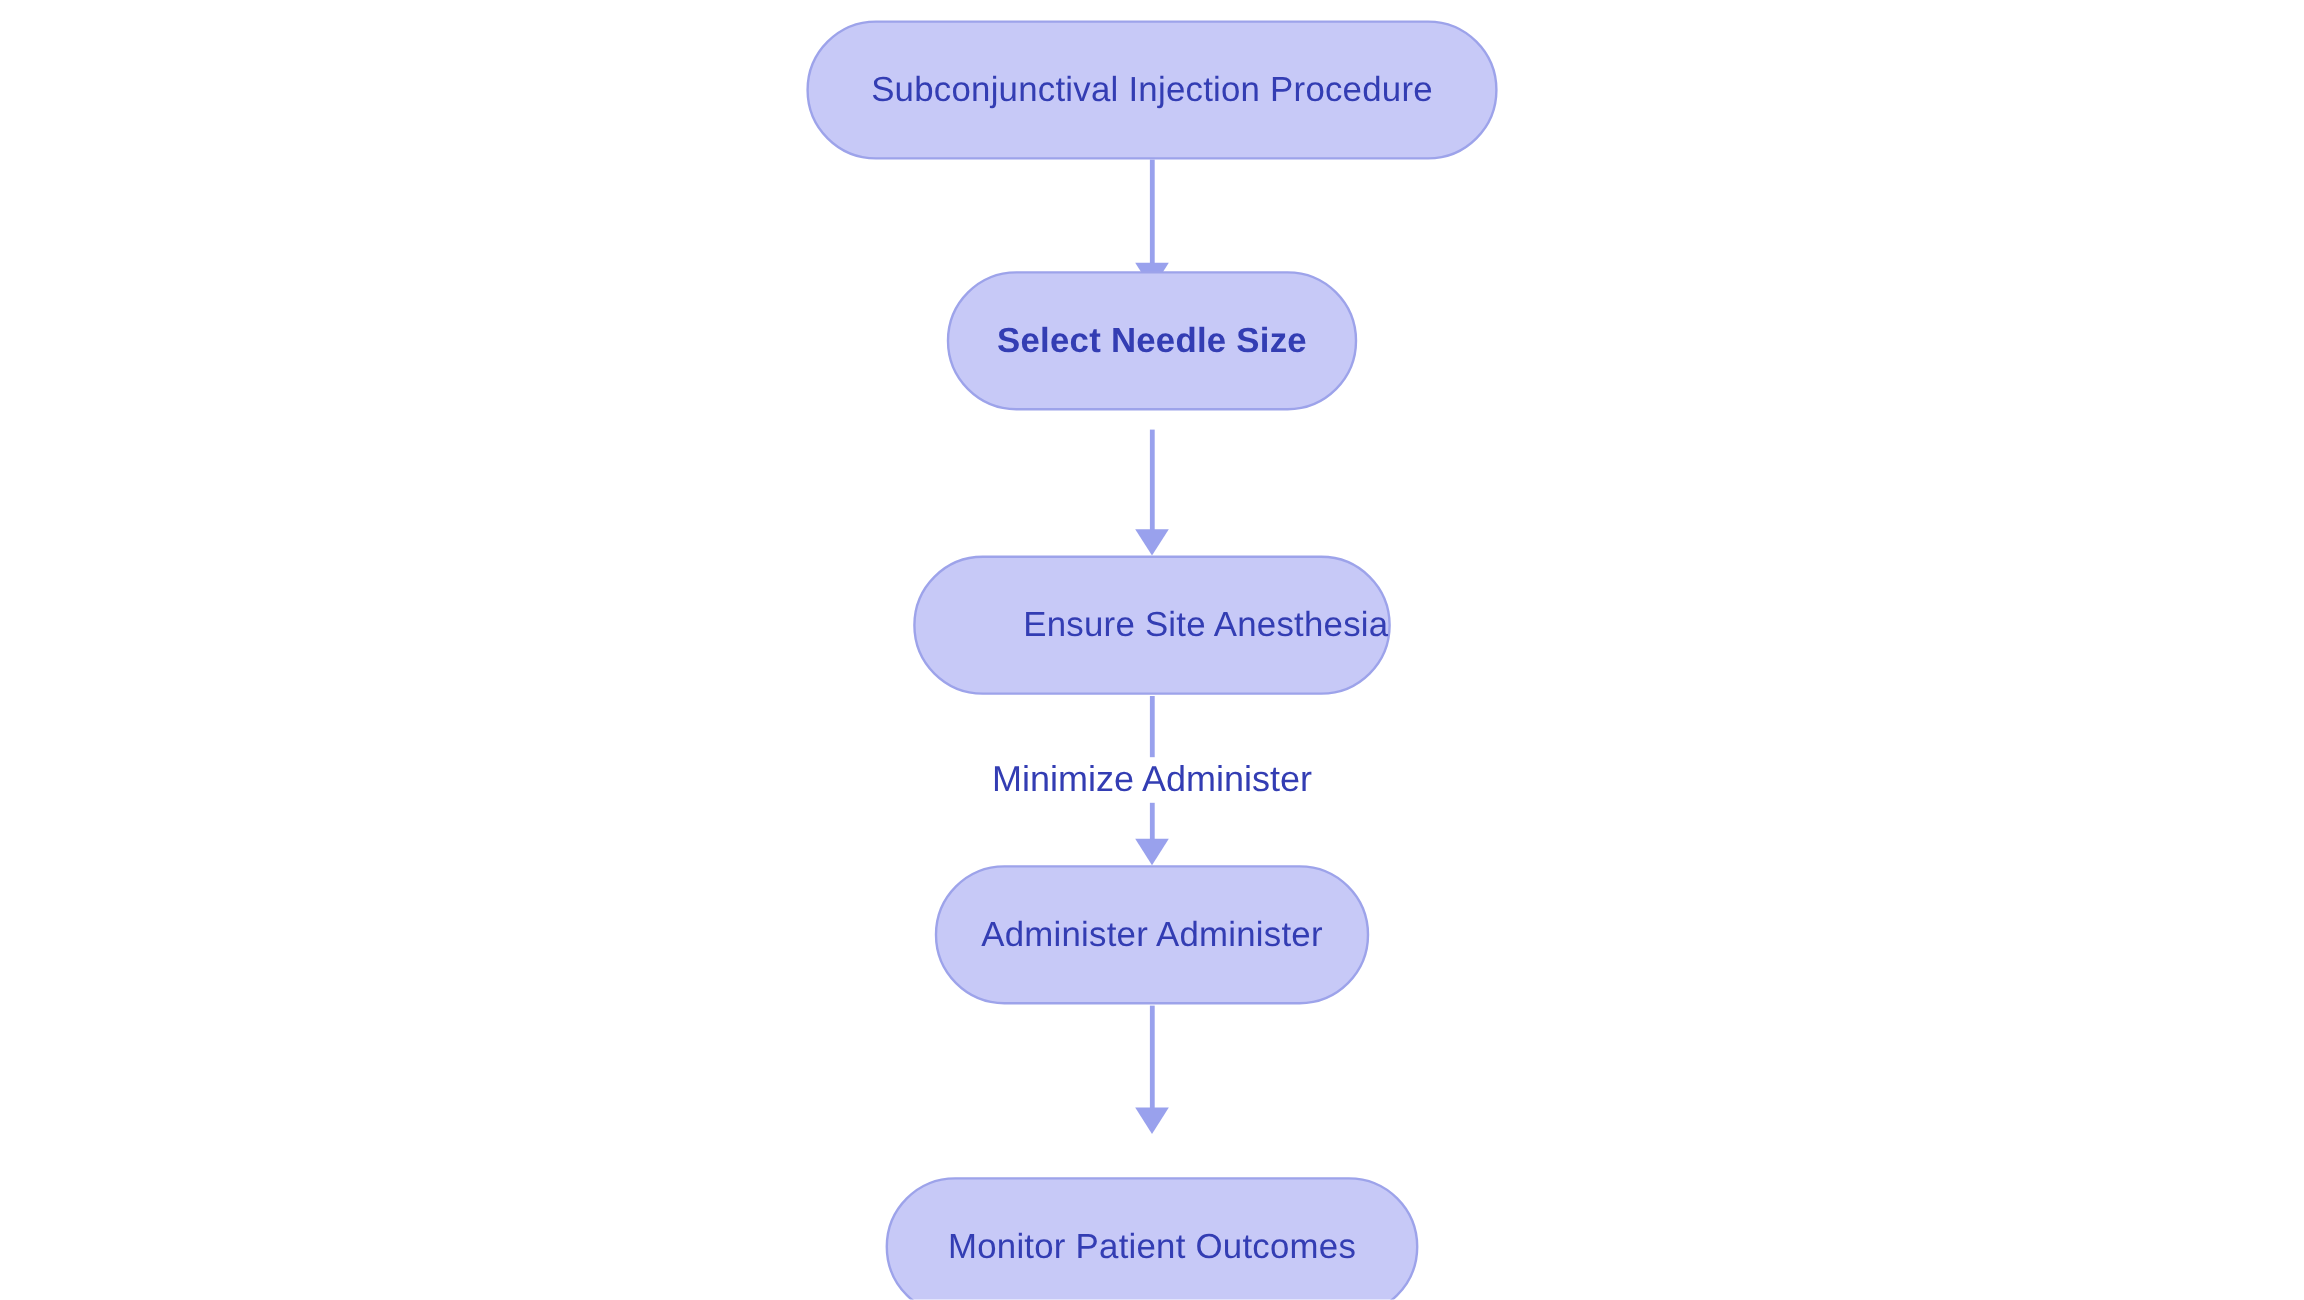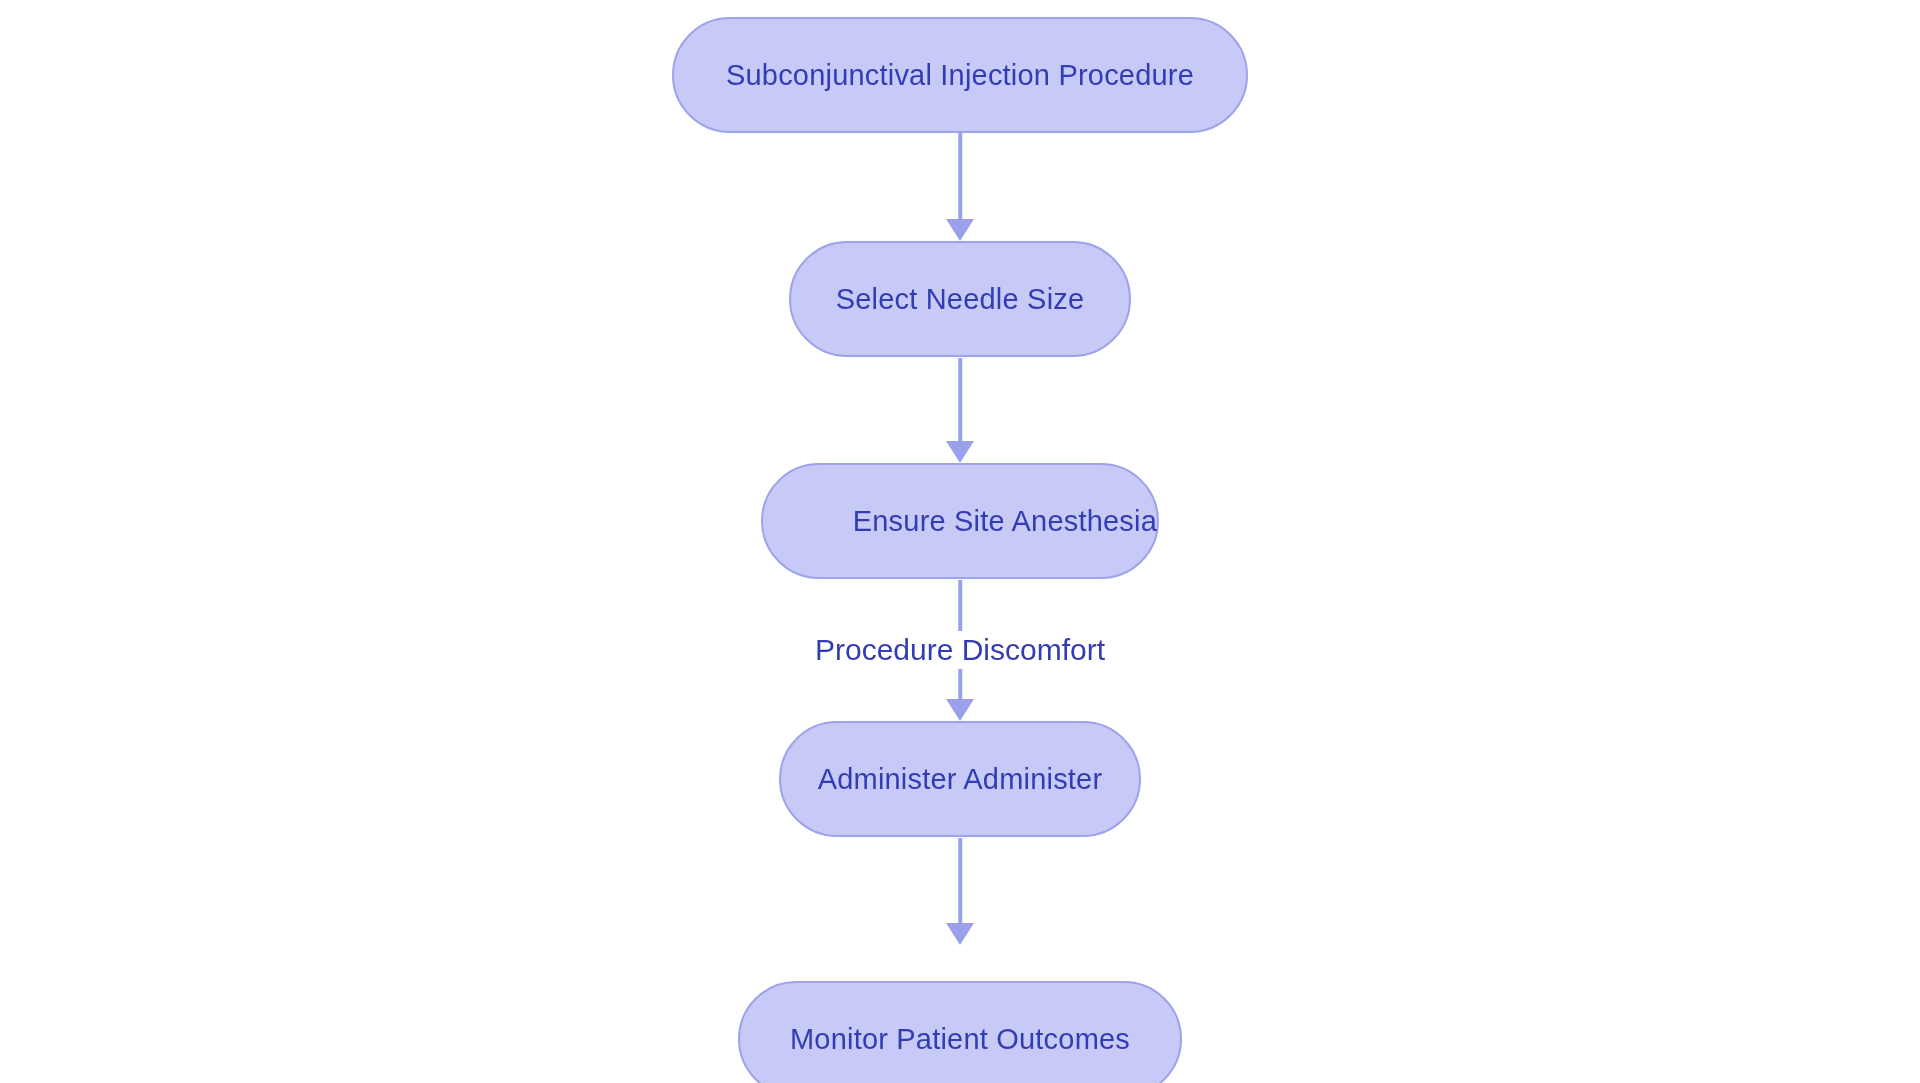--- a/index.html
+++ b/index.html
@@ -31,21 +31,21 @@
     border: 2.5px solid var(--node-border);
     display: flex;
     align-items: center;
     justify-content: center;
     color: var(--text);
     font-size: 29px;
     letter-spacing: 0.2px;
     white-space: nowrap;
   }
   .n1 { top: 17px;  width: 576px; }
-  .n2 { top: 241px; width: 342px; }
+  .n2 { top: 226px; width: 342px; font-weight: bold; }
   .n3 { top: 463px; width: 398px; justify-content: flex-end; }
   .n4 { top: 721px; width: 362px; }
   .n5 { top: 981px; width: 444px; }
 
   .arrow {
     position: absolute;
     left: 50%;
     transform: translateX(-50%);
     width: 28px;
   }
@@ -103,21 +103,21 @@
     <span>Select Needle Size</span>
   </div>
 
   <div class="arrow a2"></div>
 
   <div class="node n3">
     <span>Ensure Site Anesthesia</span>
   </div>
 
   <div class="arrow a3"></div>
-  <div class="edge-label">Procedure Discomfort</div>
+  <div class="edge-label">Minimize Administer</div>
 
   <div class="node n4">
     <span>Administer Administer</span>
   </div>
 
   <div class="arrow a4"></div>
 
   <div class="node n5">
     <span>Monitor Patient Outcomes</span>
   </div>

